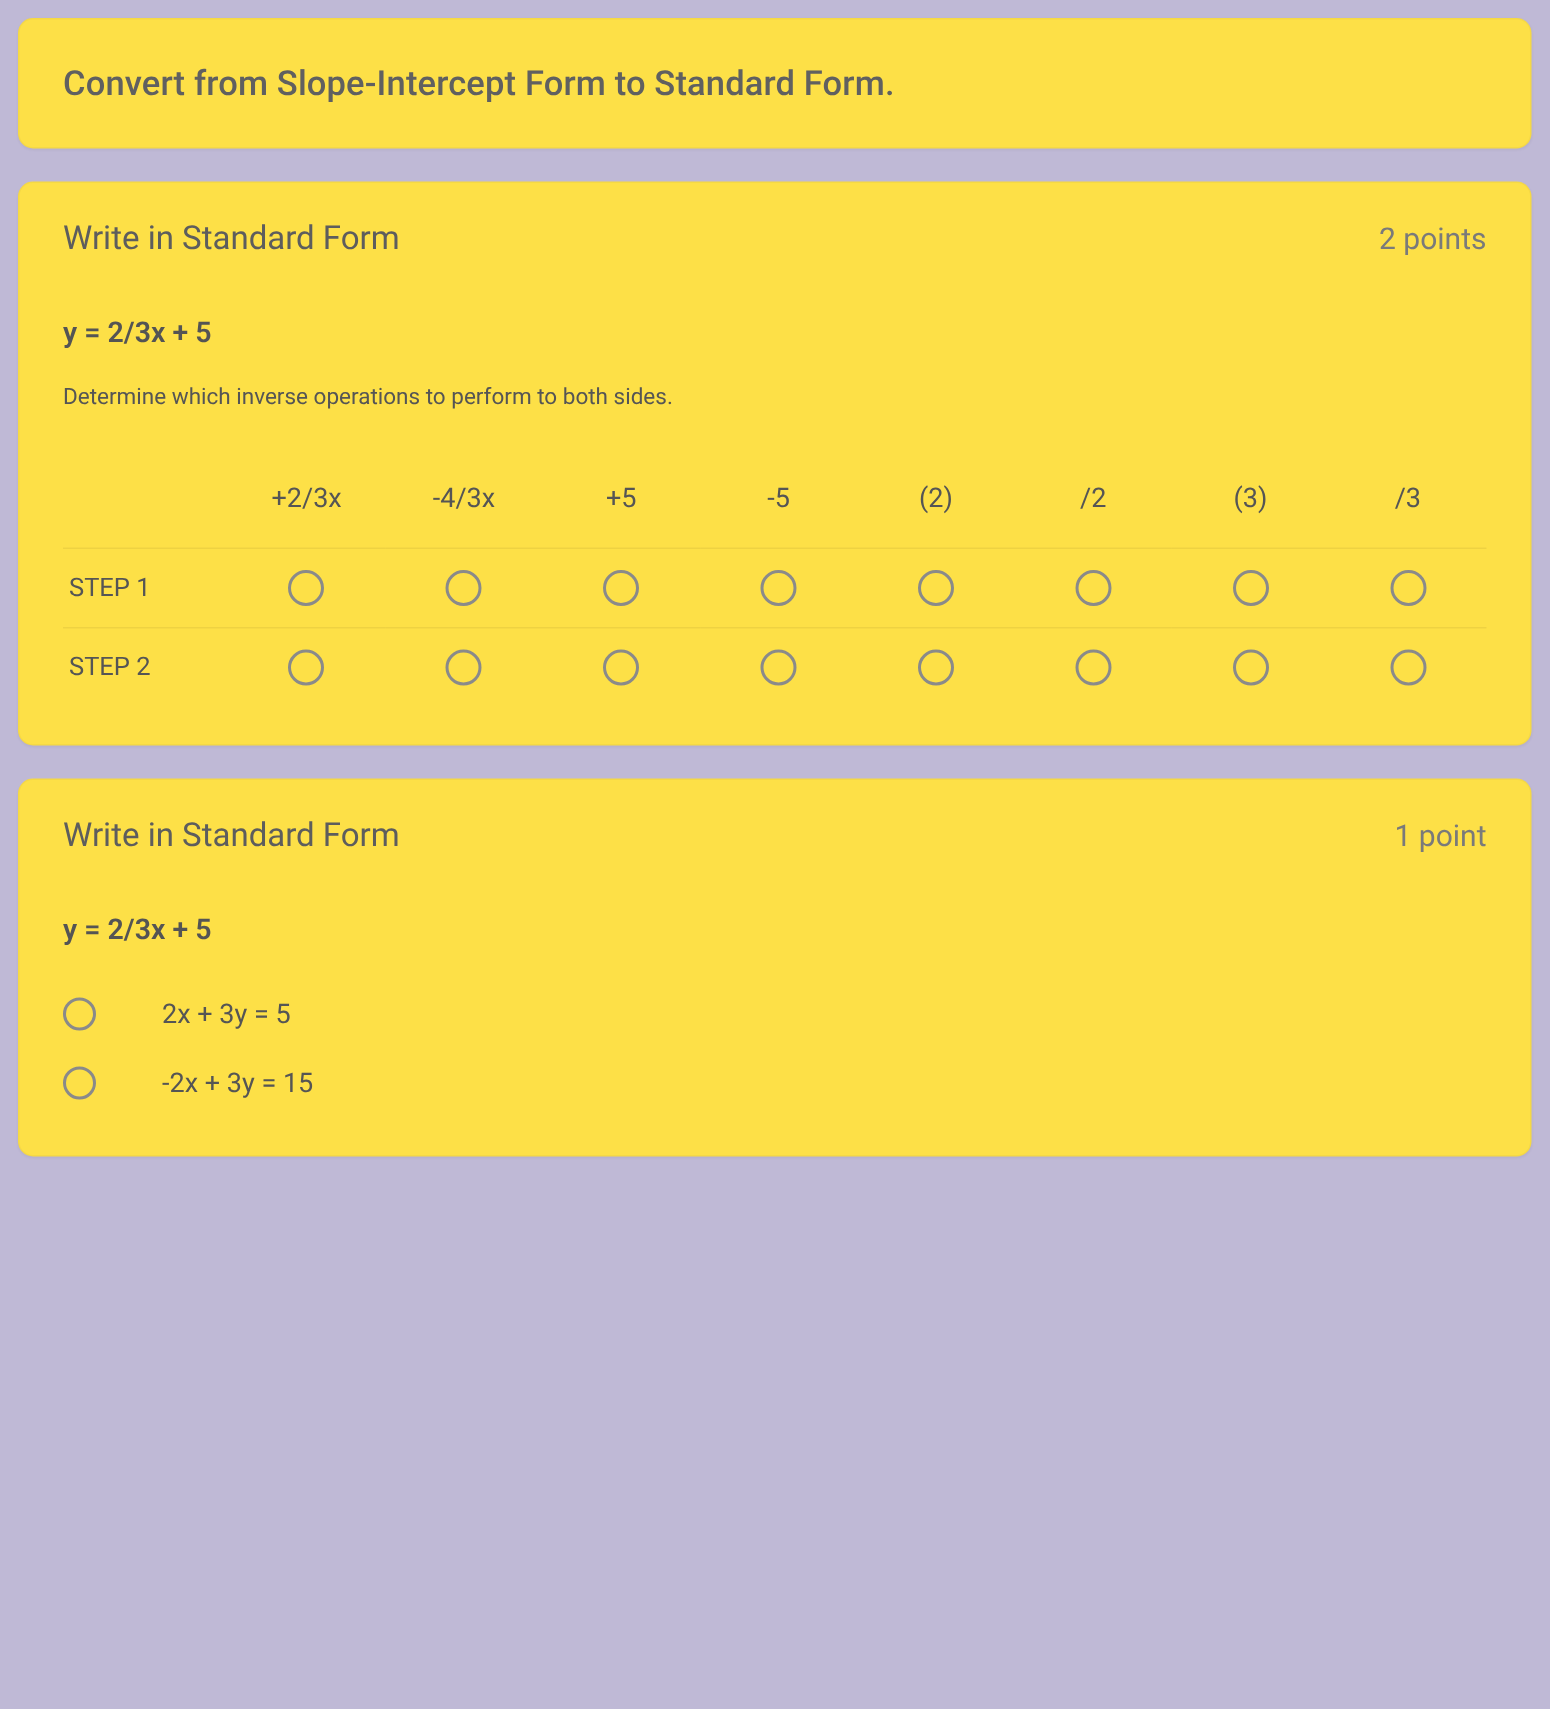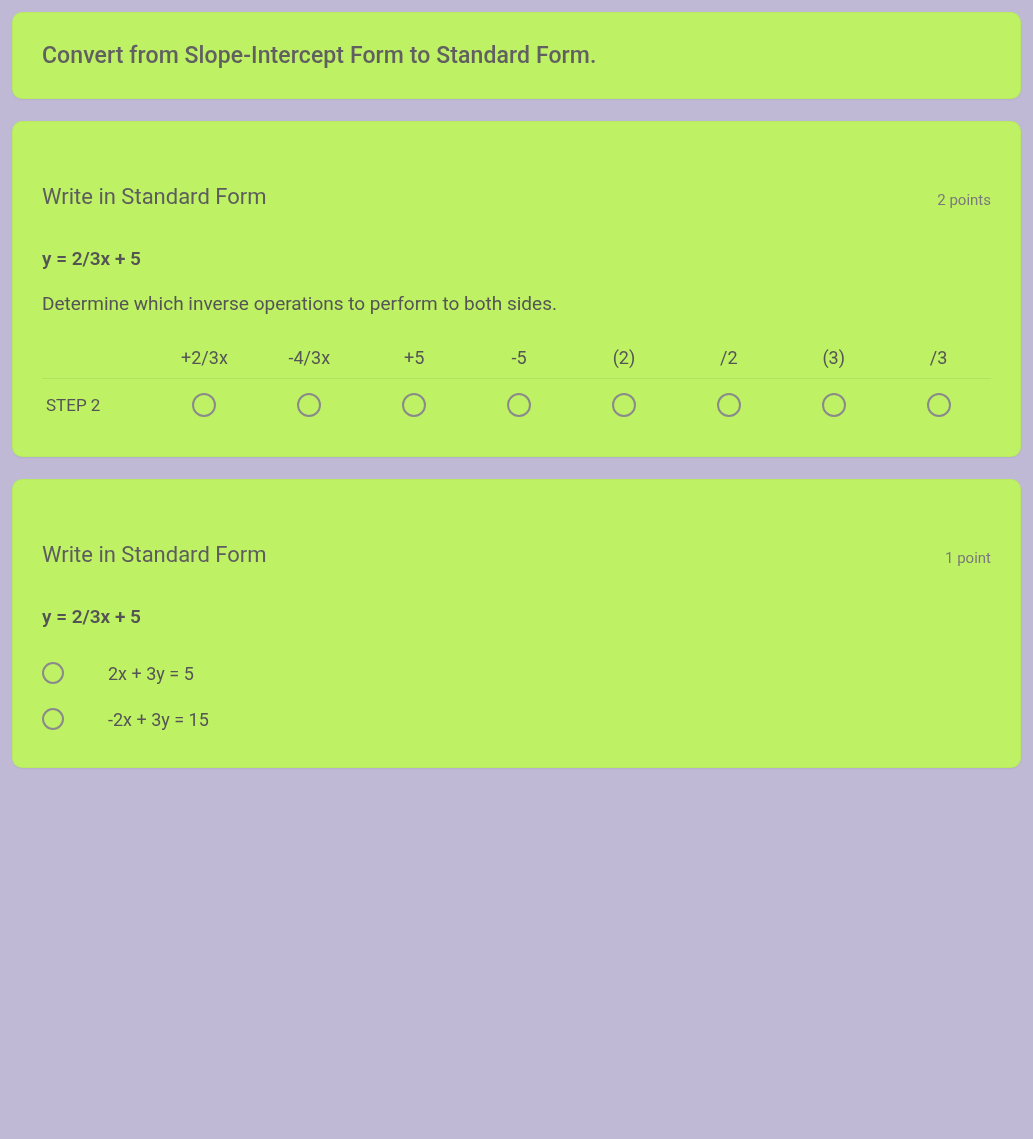--- a/index.html
+++ b/index.html
@@ -3,62 +3,61 @@
   <meta charset="utf-8">
   <style>
     * { box-sizing: border-box; margin: 0; padding: 0; }
     body {
       font-family: -apple-system, BlinkMacSystemFont, "Segoe UI", Roboto, Arial, sans-serif;
       background: #bfb9d6;
       padding: 12px;
       color: #4a4a4a;
     }
     .card {
-      background: #bef264;
+      background: #fde047;
       border-radius: 10px;
       padding: 26px 30px;
       margin-bottom: 22px;
       box-shadow: 0 1px 2px rgba(0,0,0,0.06), inset 0 0 0 1px rgba(0,0,0,0.03);
     }
     .title-card {
       padding: 30px 30px;
     }
     .title-card h1 {
       font-size: 23px;
       font-weight: 500;
       color: #606060;
       letter-spacing: 0.1px;
     }
     .q-header {
       display: flex;
       justify-content: space-between;
-      align-items: flex-end;
+      align-items: flex-start;
       margin-bottom: 24px;
-      margin-top: 37px;
     }
     .q-title {
       font-size: 22px;
       font-weight: 400;
       color: #5d5d5d;
     }
     .points {
-      font-size: 15px;
+      font-size: 20px;
       color: #7a7a7a;
     }
     .q-sub {
       font-size: 19px;
       font-weight: 600;
       color: #545454;
       margin-bottom: 22px;
       margin-top: 38px;
     }
     .q-desc {
-      font-size: 19px;
+      font-size: 15px;
       color: #555;
-      margin-bottom: 18px;
+      margin-bottom: 35px;
     }
     table.grid {
       width: 100%;
       border-collapse: collapse;
       table-layout: fixed;
     }
     table.grid th, table.grid td {
       text-align: center;
       padding: 14px 4px;
       font-weight: 400;
@@ -66,21 +65,21 @@
       color: #555;
     }
     table.grid th.rowlabel, table.grid td.rowlabel {
       text-align: left;
       width: 110px;
       font-size: 17px;
     }
     table.grid thead th {
       font-size: 18px;
       color: #555;
-      padding-bottom: 10px;
+      padding-bottom: 22px;
     }
     table.grid tbody tr {
       border-top: 1px solid rgba(0,0,0,0.06);
     }
     .radio {
       display: inline-block;
       width: 24px;
       height: 24px;
       border: 2px solid #8a8a8a;
       border-radius: 50%;
@@ -130,20 +129,31 @@
         <th>+5</th>
         <th>-5</th>
         <th>(2)</th>
         <th>/2</th>
         <th>(3)</th>
         <th>/3</th>
       </tr>
     </thead>
     <tbody>
       <tr>
+        <td class="rowlabel">STEP 1</td>
+        <td><span class="radio"></span></td>
+        <td><span class="radio"></span></td>
+        <td><span class="radio"></span></td>
+        <td><span class="radio"></span></td>
+        <td><span class="radio"></span></td>
+        <td><span class="radio"></span></td>
+        <td><span class="radio"></span></td>
+        <td><span class="radio"></span></td>
+      </tr>
+      <tr>
         <td class="rowlabel">STEP 2</td>
         <td><span class="radio"></span></td>
         <td><span class="radio"></span></td>
         <td><span class="radio"></span></td>
         <td><span class="radio"></span></td>
         <td><span class="radio"></span></td>
         <td><span class="radio"></span></td>
         <td><span class="radio"></span></td>
         <td><span class="radio"></span></td>
       </tr>

